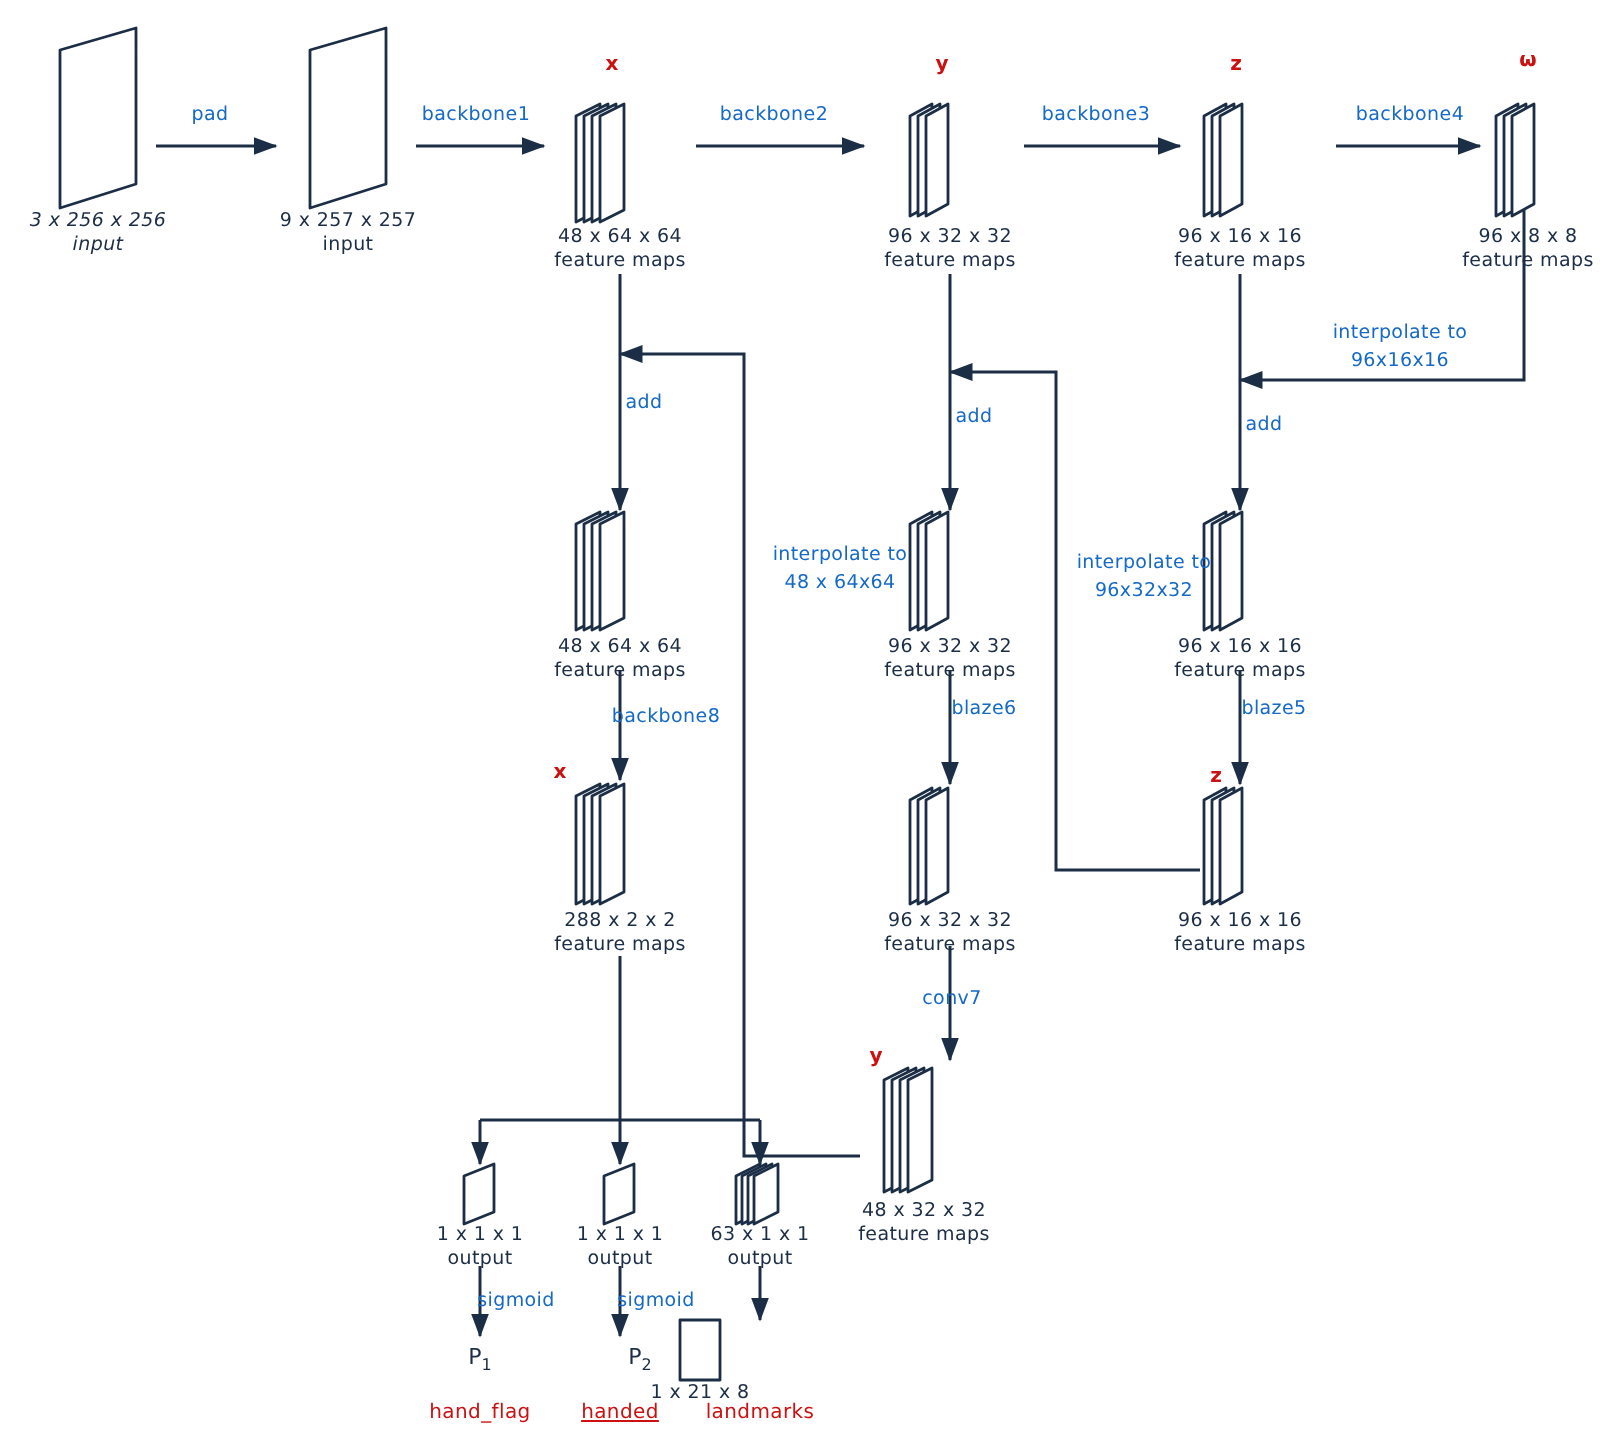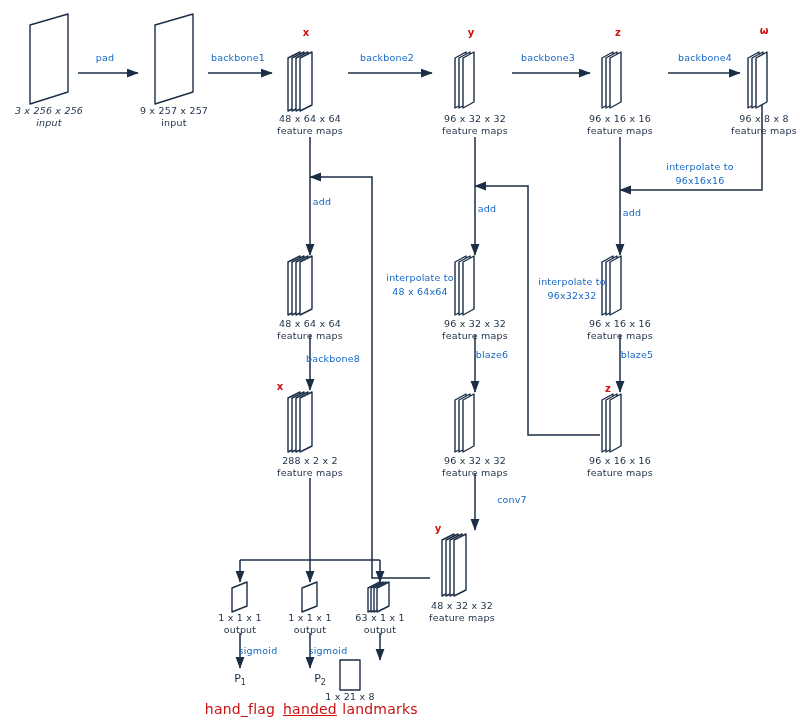--- a/index.html
+++ b/index.html
@@ -10,21 +10,21 @@
   }
   #stage{position:absolute;left:0;top:0;width:800px;height:722px;}
   svg#wires{position:absolute;left:0;top:0;width:800px;height:722px;pointer-events:none;}
 
   .lbl{position:absolute;white-space:nowrap;line-height:1.25;}
   .dim{font-size:9.5px;color:#1c2e46;text-align:center;letter-spacing:.2px;}
   .dim .sub{display:block;font-size:9.5px;}
   .opl{font-size:9.5px;color:#1569c7;text-align:center;letter-spacing:.2px;}
   .opl.two{line-height:1.45;}
   .var{font-size:10px;color:#cc1111;font-weight:bold;text-align:center;}
-  .out{font-size:14px;color:#cc1111;text-align:center;letter-spacing:.2px;}
+  .out{font-size:10px;color:#cc1111;text-align:center;letter-spacing:.2px;}
   .pname{font-size:11px;color:#1c2e46;text-align:left;}
   .pname sub{font-size:8px;}
 
   .ctr{transform:translateX(-50%);}
 </style>
 </head>
 <body>
 
 <div id="stage">
 
@@ -206,21 +206,21 @@
   <div class="lbl dim ctr" style="left:310px;top:455px;">
     <span>288 x 2 x 2</span><span class="sub">feature maps</span>
   </div>
   <div class="lbl dim ctr" style="left:475px;top:455px;">
     <span>96 x 32 x 32</span><span class="sub">feature maps</span>
   </div>
   <div class="lbl dim ctr" style="left:620px;top:455px;">
     <span>96 x 16 x 16</span><span class="sub">feature maps</span>
   </div>
 
-  <div class="lbl opl ctr" style="left:512px;top:494px;text-align:center;">conv7</div>
+  <div class="lbl opl ctr" style="left:476px;top:494px;text-align:center;">conv7</div>
   <div class="lbl var ctr" style="left:438px;top:523px;">y</div>
   <div class="lbl dim ctr" style="left:462px;top:600px;">
     <span>48 x 32 x 32</span><span class="sub">feature maps</span>
   </div>
 
   <div class="lbl dim ctr" style="left:240px;top:612px;">
     <span>1 x 1 x 1</span><span class="sub">output</span>
   </div>
   <div class="lbl dim ctr" style="left:310px;top:612px;">
     <span>1 x 1 x 1</span><span class="sub">output</span>

